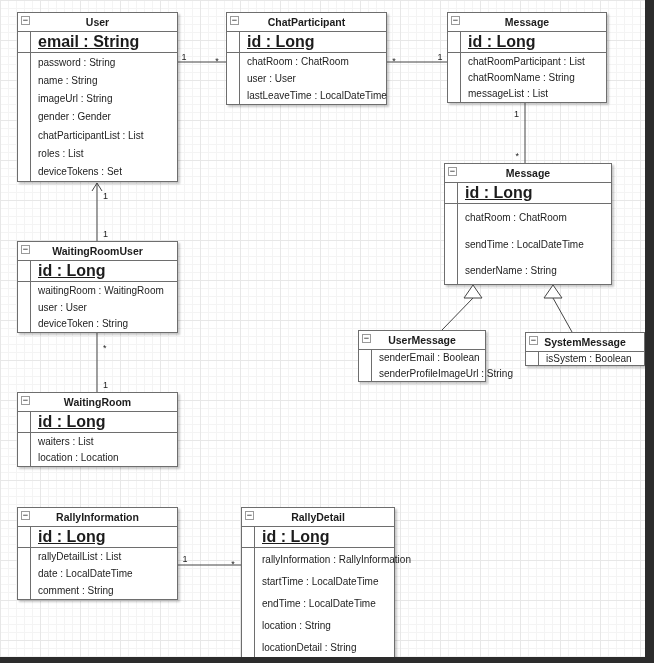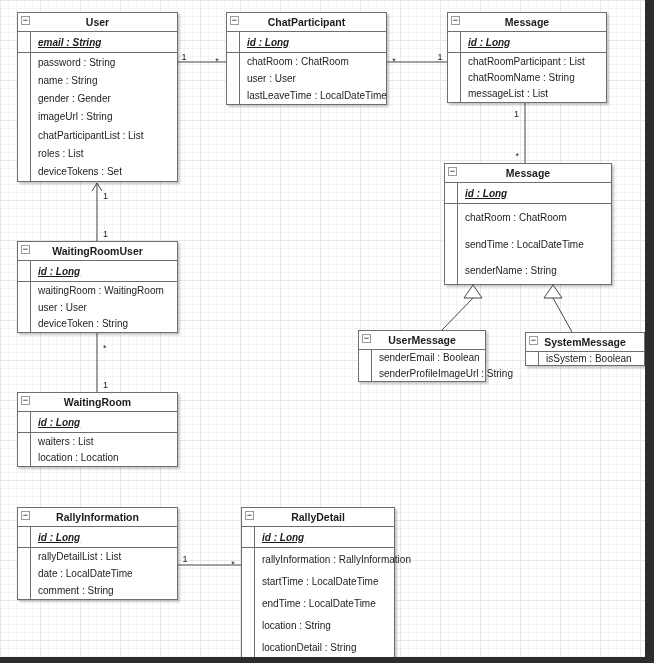--- a/index.html
+++ b/index.html
@@ -31,43 +31,43 @@
     border:1px solid #9a9a9a;background:#fff;color:#555;
     font-size:9px;line-height:7px;text-align:center;box-sizing:border-box;
   }
   .class-body{flex:1;display:flex;flex-direction:column;position:relative;}
   .class-body::before{
     content:'';position:absolute;left:12px;top:0;bottom:0;width:1px;background:#6e6e6e;
   }
   .pk-row{
     height:20px;min-height:20px;border-bottom:1px solid #6e6e6e;
     display:flex;align-items:center;padding-left:20px;
-    font-weight:bold;text-decoration:underline;font-size:10px;font-style:italic;
+    font-weight:bold;text-decoration:underline;font-size:16px;
   }
   .attr-row{flex:1;display:flex;align-items:center;padding-left:20px;font-size:10px;white-space:nowrap;}
   #edges{position:absolute;left:0;top:0;width:654px;height:663px;pointer-events:none;}
   #edges .hit{pointer-events:all;}
   .mult{font-size:9px;fill:#222;font-family:"Liberation Sans",sans-serif;}
 </style>
 </head>
 <body>
 
 <div id="stage">
   <div id="canvas">
       <div class="class-box" style="left: 17px; top: 12px; width: 161px; height: 170px;">
         <div class="class-title">
           <span class="collapse">−</span>
           <span>User</span>
         </div>
         <div class="class-body">
           <div class="pk-row">email : String</div>
           <div class="attr-row">password : String</div>
           <div class="attr-row">name : String</div>
+          <div class="attr-row">imageUrl : String</div>
           <div class="attr-row">gender : Gender</div>
-          <div class="attr-row">imageUrl : String</div>
           <div class="attr-row">chatParticipantList : List</div>
           <div class="attr-row">roles : List</div>
           <div class="attr-row">deviceTokens : Set</div>
         </div>
       </div>
       <div class="class-box" style="left: 226px; top: 12px; width: 161px; height: 93px;">
         <div class="class-title">
           <span class="collapse">−</span>
           <span>ChatParticipant</span>
         </div>

